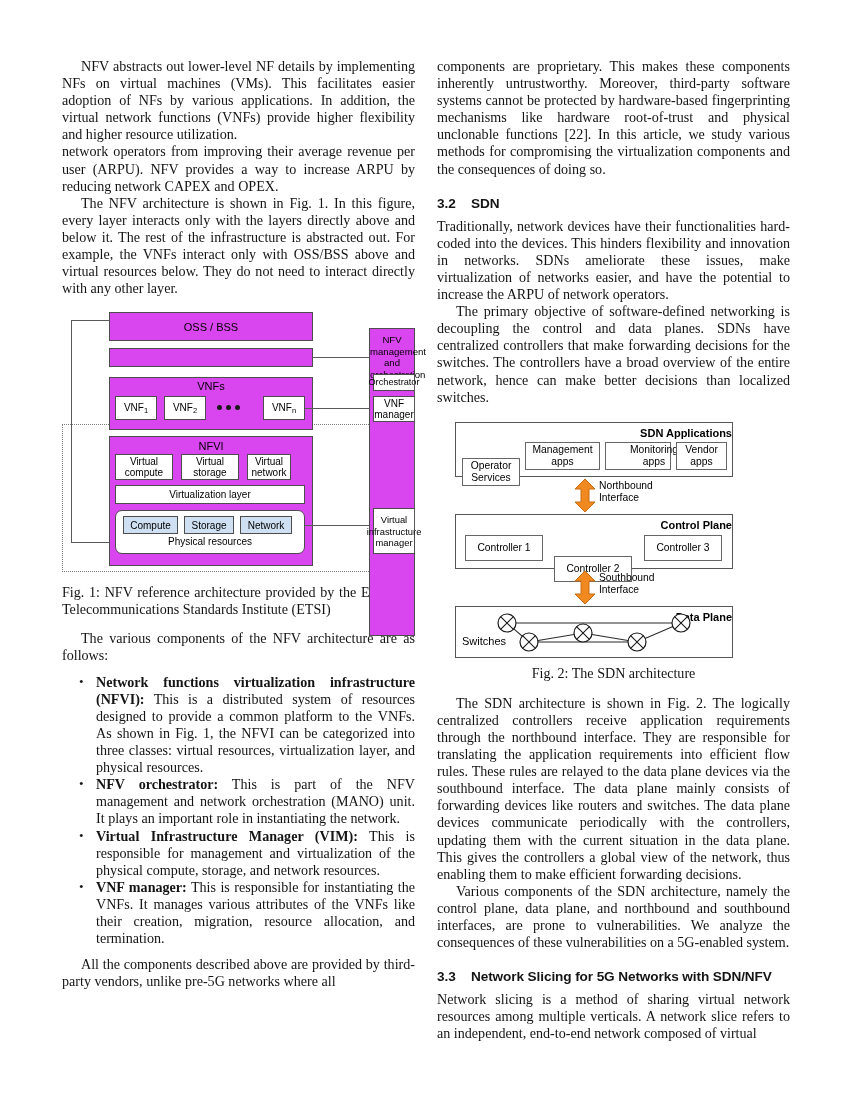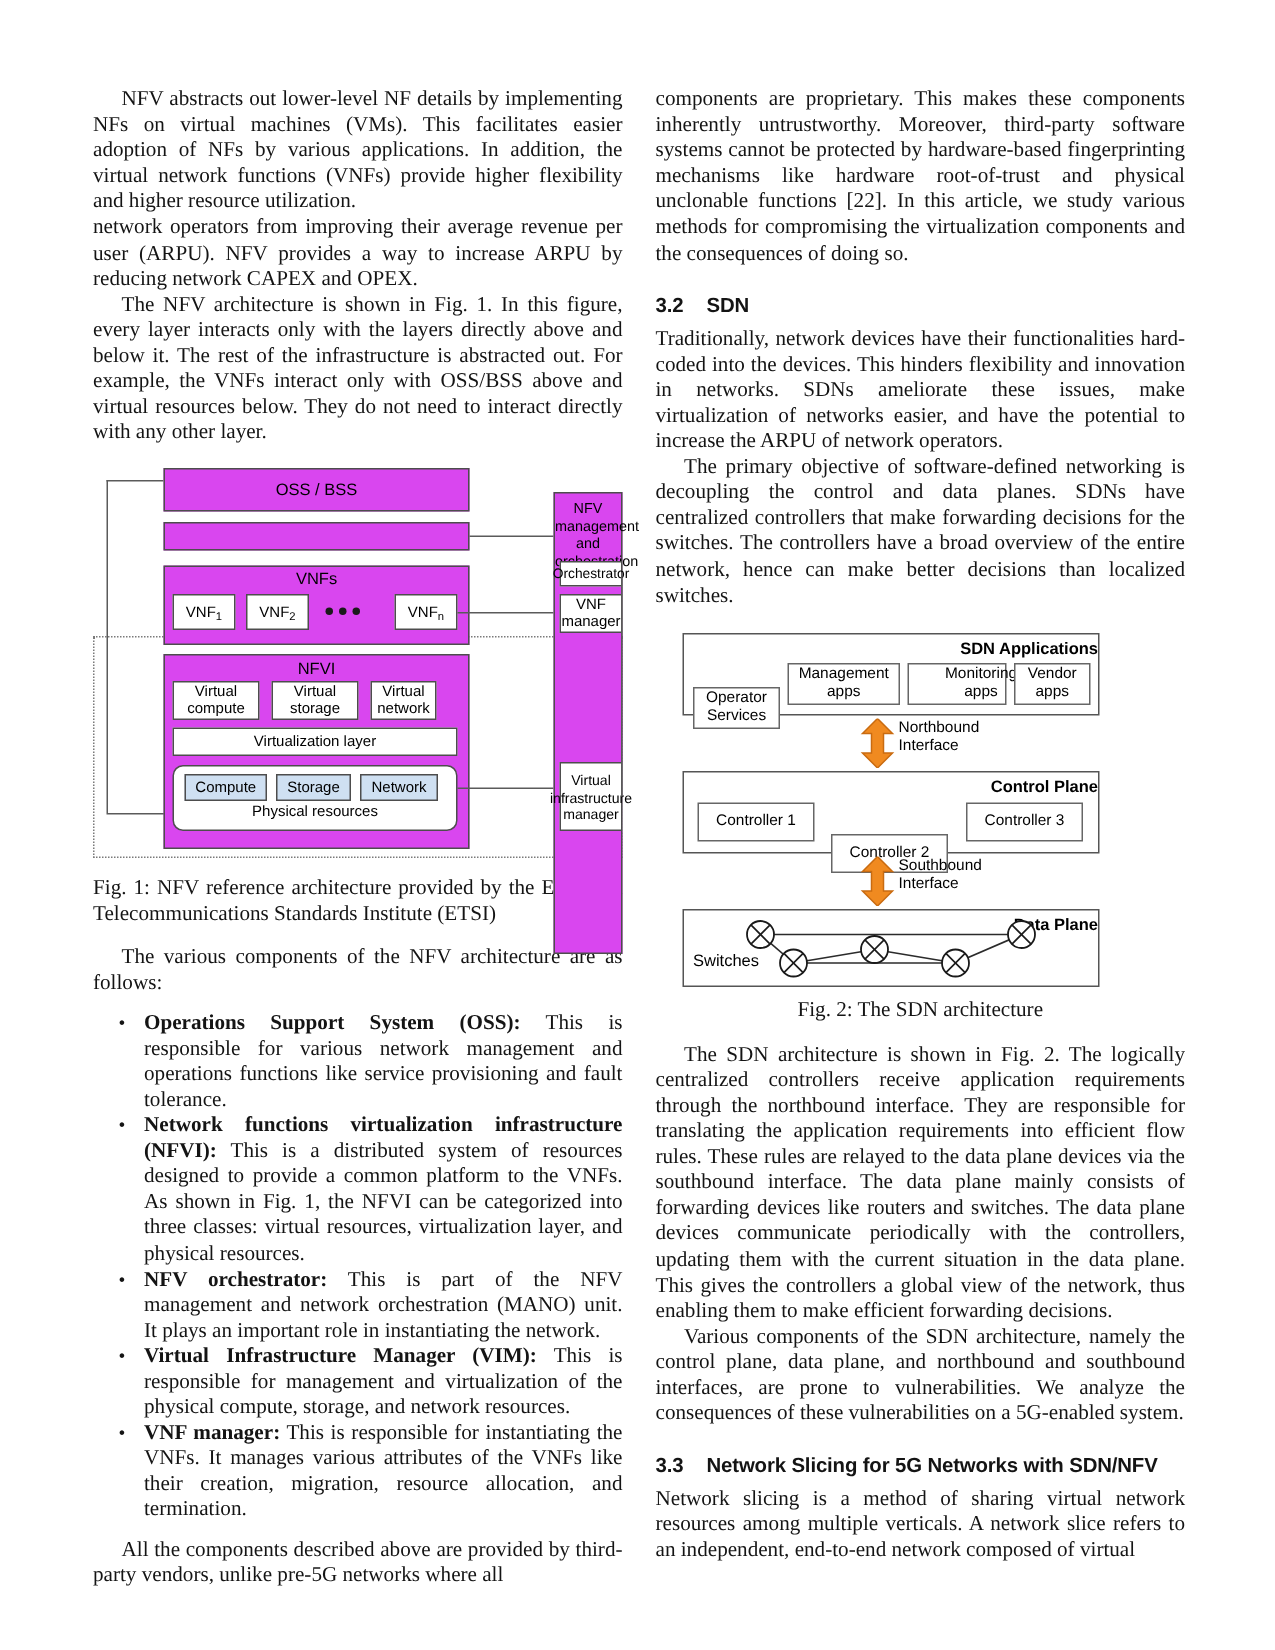--- a/index.html
+++ b/index.html
@@ -285,23 +285,20 @@
       <div class="ln" style="left:352px; top:70px; width:1px; height:149px;"></div>
 
       <div class="ln" style="left:0px; top:0px; width:0; height:0;"></div>
     </div>
 
     <p class="figcaption">Fig. 1: NFV reference architecture provided by the European Telecommunications Standards Institute (ETSI)</p>
 
     <p class="body indent" style="margin-top:11px;">The various components of the NFV architecture are as follows:</p>
 
     <ul class="bullets">
-      <li>
-        <b>Operations Support System (OSS):</b><span> This is responsible for various network management and operations functions like service provisioning and fault tolerance.</span>
-      </li>
       <li>
         <b>Network functions virtualization infrastructure (NFVI):</b><span> This is a distributed system of resources designed to provide a common platform to the VNFs. As shown in Fig. 1, the NFVI can be categorized into three classes: virtual resources, virtualization layer, and physical resources.</span>
       </li>
       <li>
         <b>NFV orchestrator:</b><span> This is part of the NFV management and network orchestration (MANO) unit. It plays an important role in instantiating the network.</span>
       </li>
       <li>
         <b>Virtual Infrastructure Manager (VIM):</b><span> This is responsible for management and virtualization of the physical compute, storage, and network resources.</span>
       </li>
       <li>

